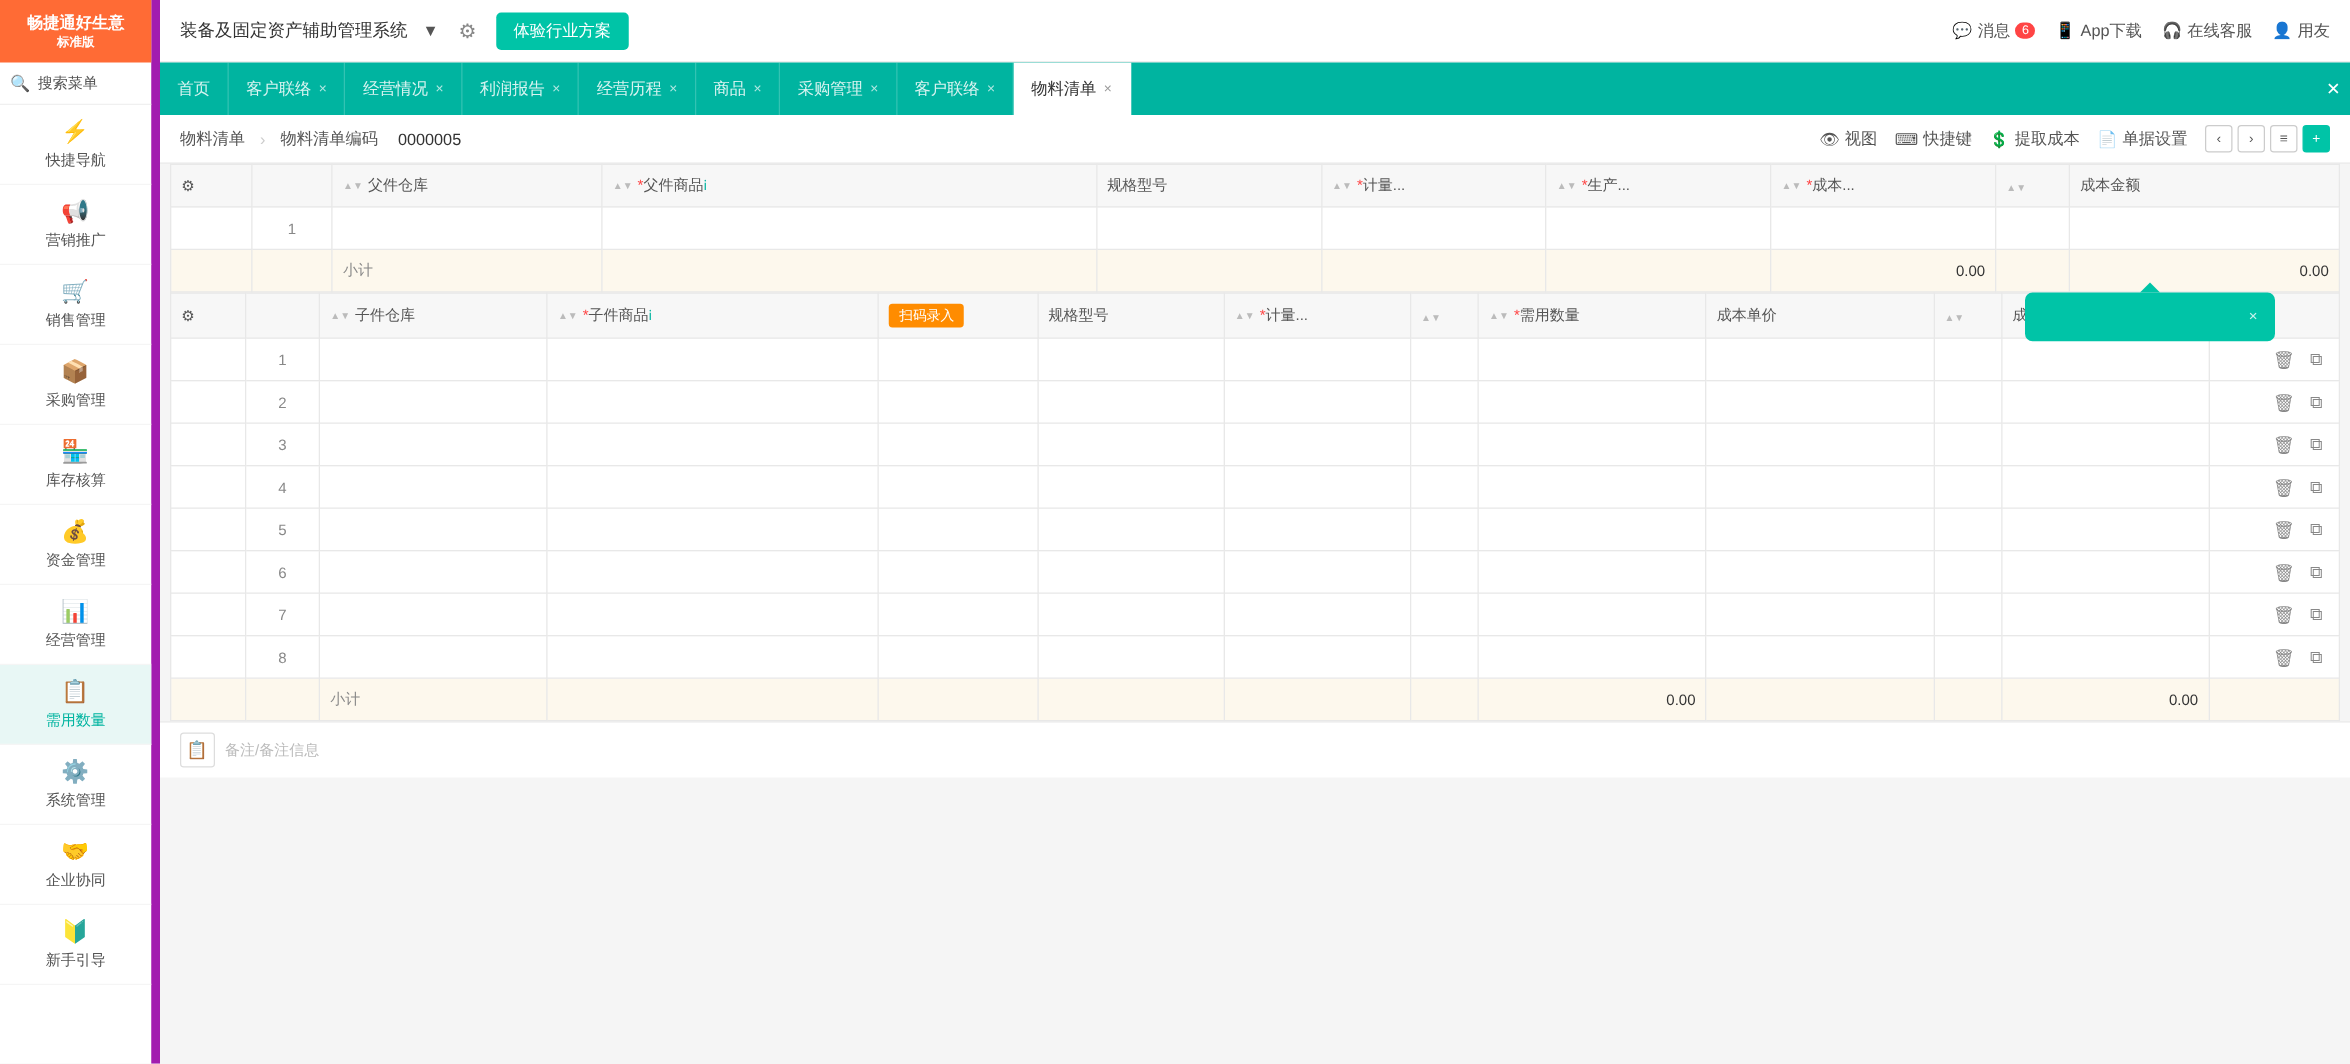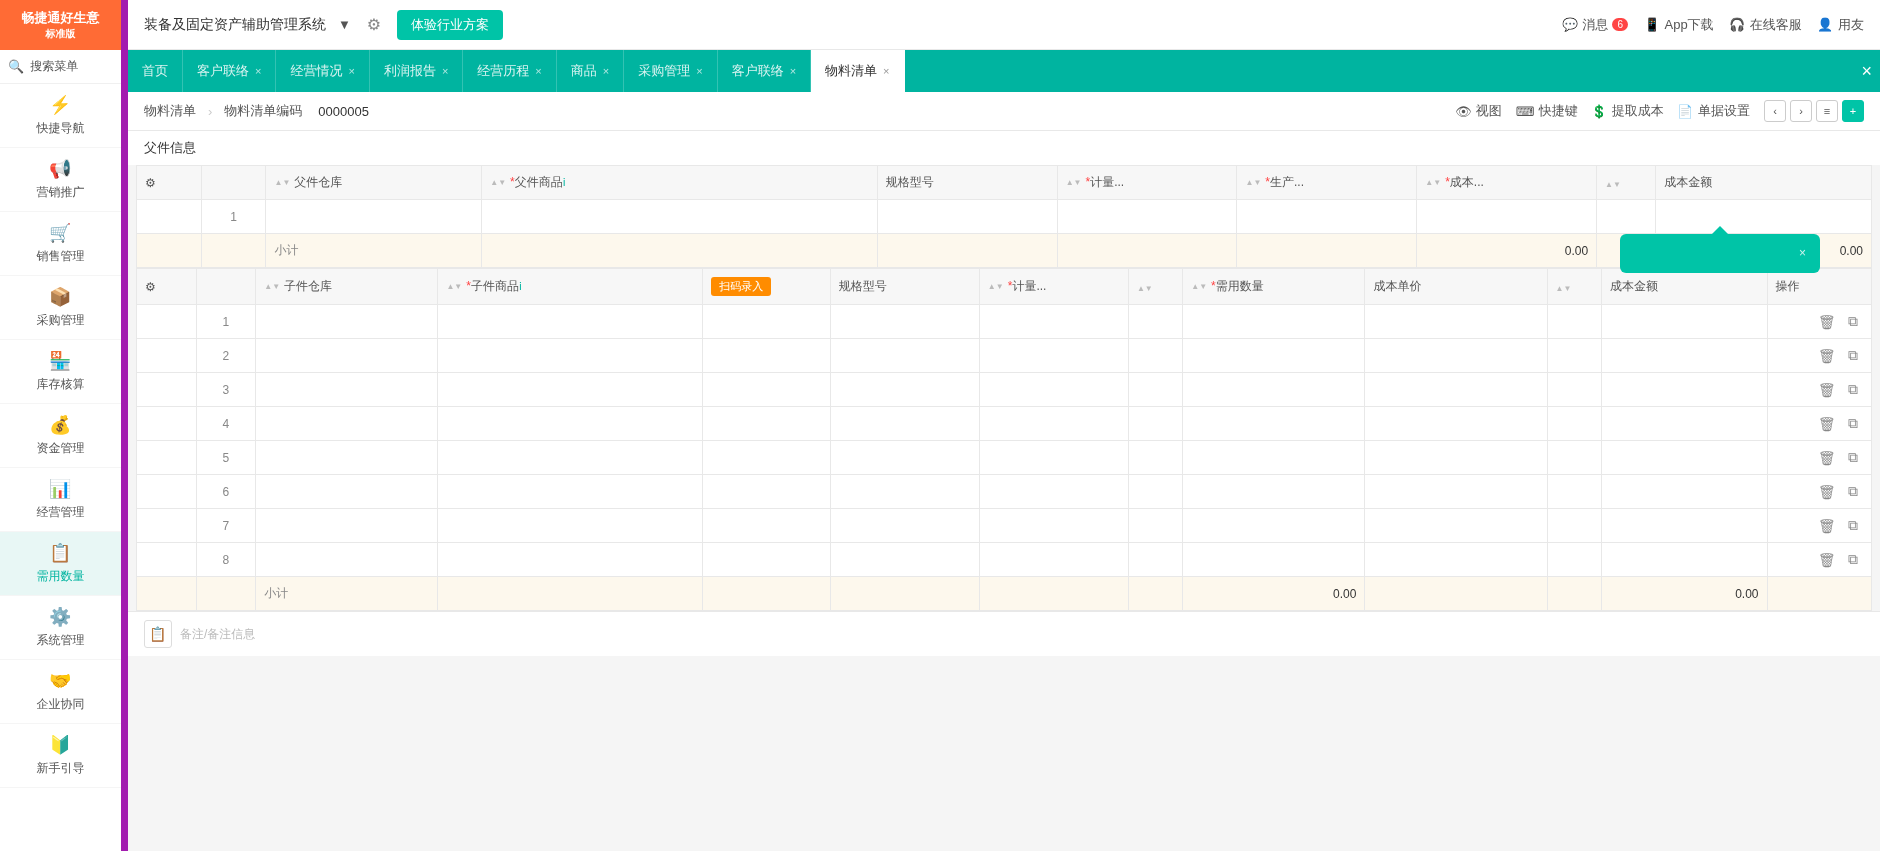--- a/index.html
+++ b/index.html
@@ -543,21 +543,20 @@
           <div class="nav-arrow">≡</div>
           <div class="nav-arrow" style="background:#00c4a7;color:#fff;border-color:#00c4a7;">+</div>
         </div>
       </div>
     </div>
 
     <div class="tooltip-popup">
       <span class="tooltip-close">×</span>
     </div>
 
-    <div class="section-title">父件信息</div>
     <div class="table-wrapper">
       <table class="data-table">
         <colgroup>
           <col style="width:36px">
           <col style="width:36px">
           <col style="width:120px">
           <col style="width:220px">
           <col style="width:100px">
           <col style="width:100px">
           <col style="width:100px">

